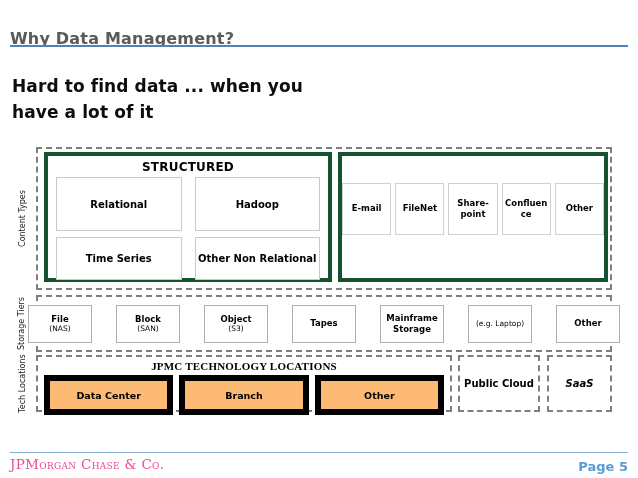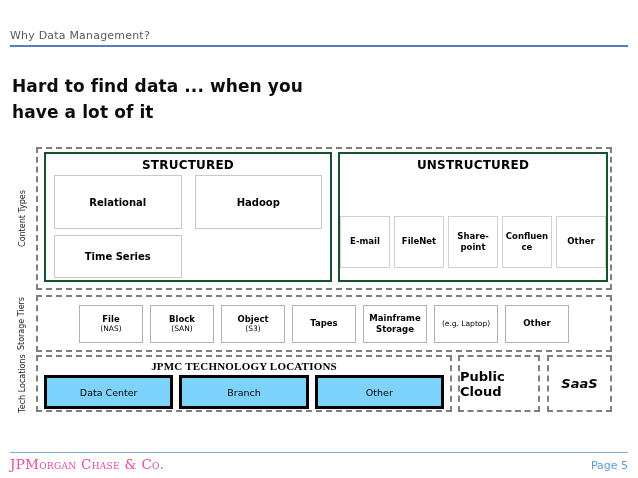--- a/index.html
+++ b/index.html
@@ -3,85 +3,85 @@
 <meta charset="utf-8">
 <style>
   html,body{margin:0;padding:0;background:#e8e8e8;}
   .slide{
     position:relative;width:638px;height:478px;background:#ffffff;
     font-family:"DejaVu Sans","Liberation Sans",sans-serif;
     overflow:hidden;margin:0 auto;
   }
   
   .header-title{
-    position:absolute;left:10px;top:29px;font-size:11px;font-weight:normal;
+    position:absolute;left:10px;top:29px;font-size:16px;font-weight:bold;
     color:#5a5a5a;letter-spacing:.2px;
   }
   .header-rule{position:absolute;left:10px;top:45px;width:618px;height:2px;background:#4f81bd;}
   .headline{
     position:absolute;left:12px;top:74px;margin:0;font-size:17px;font-weight:bold;
     color:#0d0d0d;line-height:1.5;white-space:pre-line;letter-spacing:.1px;
   }
   
   .dashed{position:absolute;border:2px dashed #7f7f7f;background:#fff;box-sizing:border-box;}
   .ct-container{left:36px;top:147px;width:576px;height:143px;}
-  .st-container{left:36px;top:295px;width:576px;height:57px;display:flex;align-items:center;justify-content:center;gap:7px;}
+  .st-container{left:36px;top:295px;width:576px;height:57px;display:flex;align-items:center;justify-content:center;gap:24px;}
   .tl-container{left:36px;top:355px;width:416px;height:57px;}
   .pc-container{left:458px;top:355px;width:82px;height:57px;display:flex;align-items:center;justify-content:center;}
   .saas-container{left:547px;top:355px;width:65px;height:57px;display:flex;align-items:center;justify-content:center;font-style:italic;}
   
   .rot-wrap{position:absolute;left:12px;width:20px;display:flex;align-items:center;justify-content:center;}
   .rot-wrap.ct{top:147px;height:143px;}
   .rot-wrap.st{top:293px;height:60px;}
   .rot-wrap.tl{top:353px;height:60px;}
   .rot-label{transform:rotate(-90deg);white-space:nowrap;font-size:8px;color:#1a1a1a;}
   
-  .group-box{position:absolute;border:2px solid #14532d;background:#fff;box-sizing:border-box;}
+  .group-box{position:absolute;border:4px solid #14532d;background:#fff;box-sizing:border-box;}
   .structured-box{left:6px;top:3px;width:288px;height:130px;}
   .unstructured-box{left:300px;top:3px;width:270px;height:130px;}
   .group-title{text-align:center;font-weight:bold;font-size:12px;color:#000;padding-top:4px;letter-spacing:.2px;}
   .structured-grid{
     display:grid;grid-template-columns:1fr 1fr;grid-template-rows:54px 43px;
     gap:6px 13px;margin:3px 8px 0 8px;
   }
   .cell{
     border:1px solid #c9c9c9;background:#fff;display:flex;align-items:center;justify-content:center;
     font-size:10px;font-weight:bold;color:#000;text-align:center;
   }
-  .unstructured-row{display:flex;justify-content:center;gap:4px;margin-top:44px;}
+  .unstructured-row{display:flex;justify-content:center;gap:4px;margin-top:27px;}
   .u-cell{
     width:48px;height:50px;border:1px solid #d0d0d0;background:#fff;
     display:flex;align-items:center;justify-content:center;text-align:center;
     font-size:8.5px;font-weight:bold;color:#000;white-space:pre-line;line-height:1.35;
   }
   
   .s-cell{
     width:64px;height:38px;border:1px solid #b0b0b0;background:#fff;box-sizing:border-box;
     display:flex;flex-direction:column;align-items:center;justify-content:center;
     text-align:center;line-height:1.25;flex:0 0 auto;
   }
   .s-title{font-size:8.5px;font-weight:bold;color:#000;}
   .s-sub{font-size:7.5px;color:#000;}
   .s-sub:empty{display:none;}
   
   .tl-title{text-align:center;font-weight:bold;font-size:11px;color:#000;margin-top:3px;letter-spacing:.2px;font-family:Liberation Serif, serif;}
   .tl-row{display:flex;gap:6px;margin:3px 6px 0 6px;}
   .tl-cell{
-    flex:1;height:28px;border:3px solid #000000;background:#7dd3fc;
-    display:flex;align-items:center;justify-content:center;font-size:9.5px;font-weight:normal;color:#000;
+    flex:1;height:28px;border:6px solid #000000;background:#fdba74;
+    display:flex;align-items:center;justify-content:center;font-size:9.5px;font-weight:bold;color:#000;
   }
-  .cloud-label{font-size:13px;font-weight:bold;color:#000;margin-bottom:0;}
+  .cloud-label{font-size:10px;font-weight:bold;color:#000;margin-bottom:0;}
   
   .footer-rule{position:absolute;left:10px;top:452px;width:618px;height:1px;background:#8aabd4;}
   .footer-logo{
     position:absolute;left:10px;top:456px;
     font-family:"DejaVu Serif","Liberation Serif",serif;
     font-variant:small-caps;font-size:13.5px;color:#ec4899;letter-spacing:.3px;
   }
-  .footer-page{position:absolute;right:10px;top:459px;font-size:11px;font-weight:normal;color:#5b9bd5;}
+  .footer-page{position:absolute;right:10px;top:459px;font-size:13px;font-weight:bold;color:#5b9bd5;}
 </style>
 </head>
 <body>
 
 <div class="slide">
 
   <div class="header-title">Why Data Management?</div>
   <div class="header-rule"></div>
 
   <h1 class="headline">Hard to find data ... when you
@@ -98,25 +98,25 @@
   </div>
 
   <div class="dashed ct-container">
 
     <div class="group-box structured-box">
       <div class="group-title">STRUCTURED</div>
       <div class="structured-grid">
         <div class="cell">Relational</div>
         <div class="cell">Hadoop</div>
         <div class="cell">Time Series</div>
+        <div class="cell">Other Non Relational</div>
       </div>
     </div>
 
     <div class="group-box unstructured-box">
-      <div class="group-title">UNSTRUCTURED</div>
       <div class="unstructured-row">
         <div class="u-cell">E-mail</div>
         <div class="u-cell">FileNet</div>
         <div class="u-cell">Share-
 point</div>
         <div class="u-cell">Confluen
 ce</div>
         <div class="u-cell">Other</div>
       </div>
     </div>

